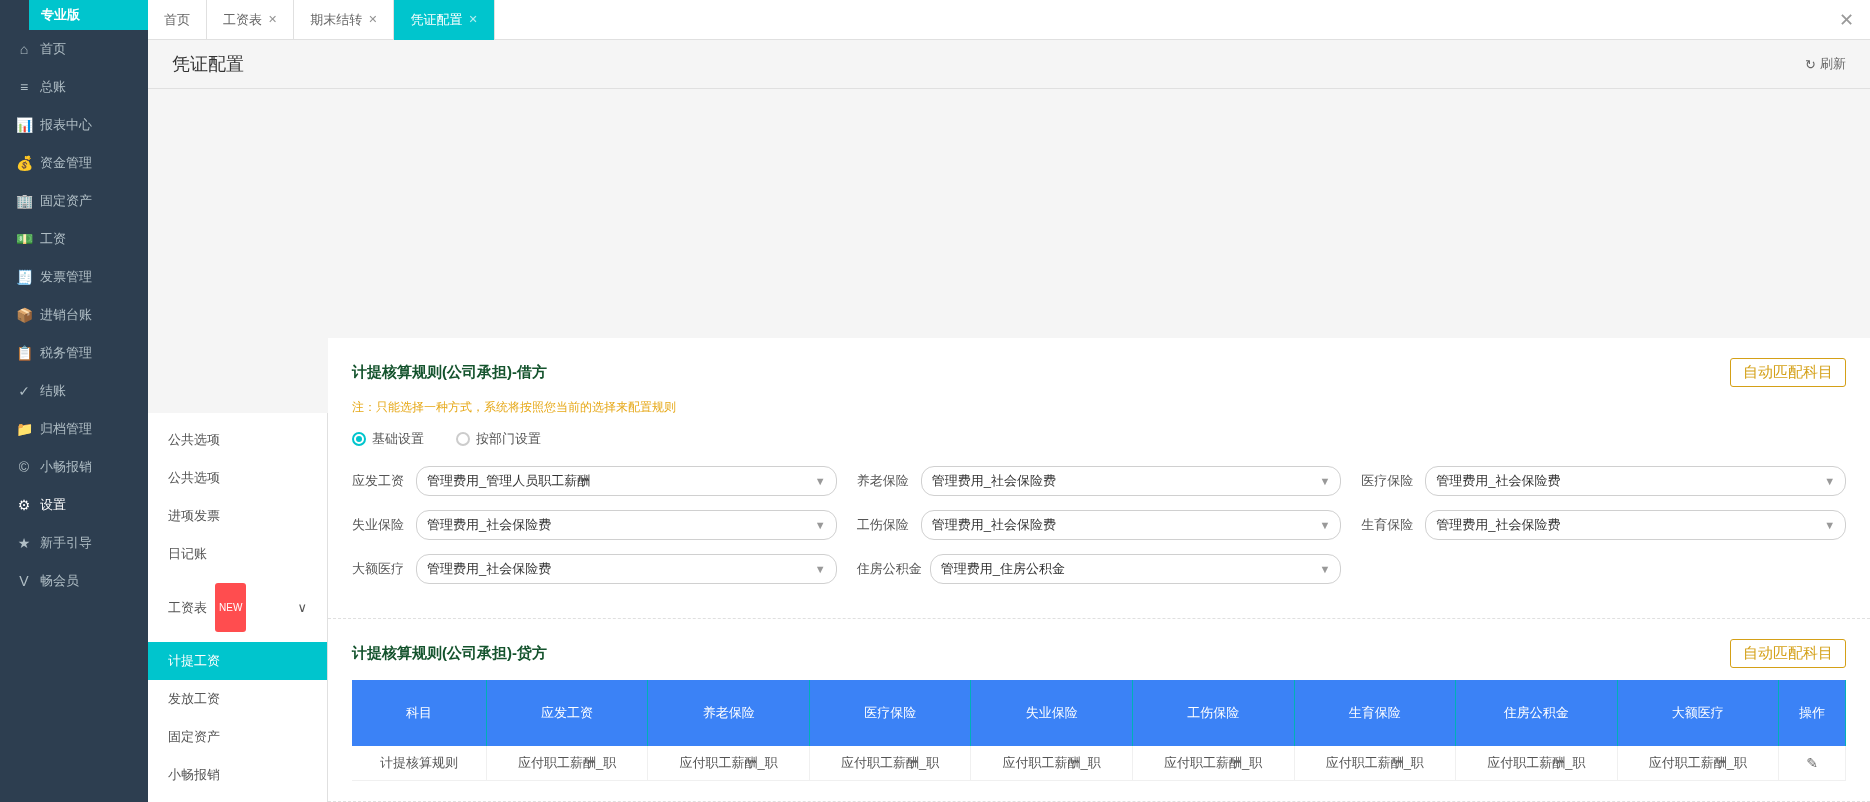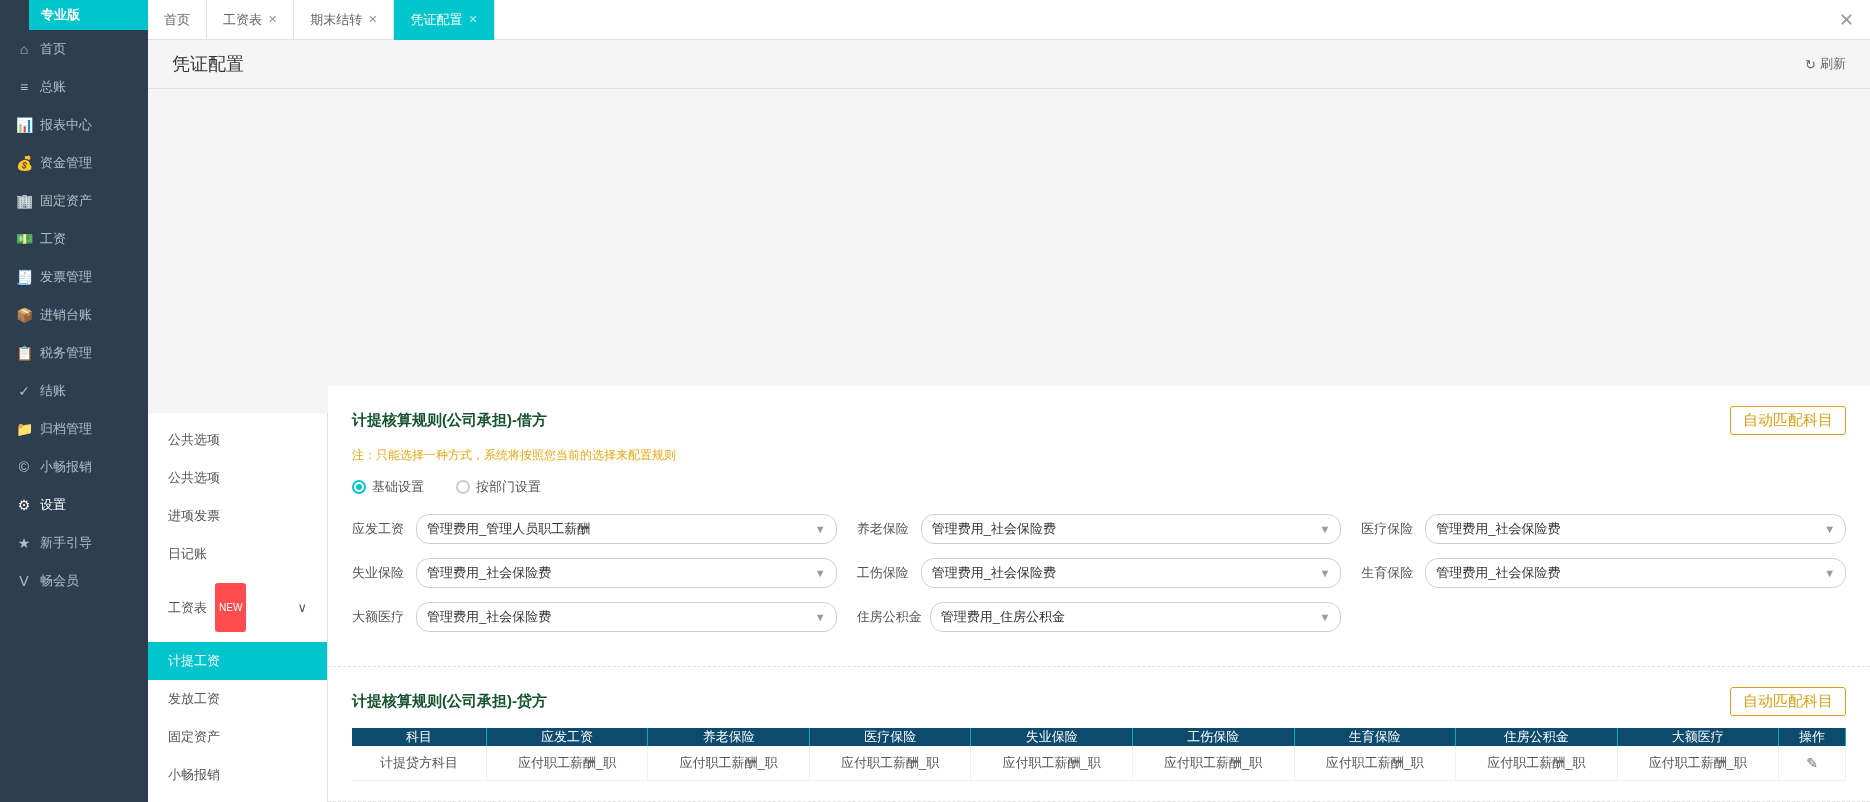--- a/index.html
+++ b/index.html
@@ -253,23 +253,23 @@
       min-width: 180px;
     }
     .field-select .chevron { color: #999; font-size: 11px; }
 
     
     .data-table {
       width: 100%;
       border-collapse: collapse;
     }
     .data-table th {
-      background: #0c4a6e;
+      background: #3b82f6;
       color: white;
-      padding: 0 12px;
+      padding: 24px 12px;
       font-size: 13px;
       font-weight: normal;
       text-align: center;
       border-right: 1px solid #00b0b8;
     }
     .data-table td {
       padding: 8px 12px;
       text-align: center;
       font-size: 13px;
       color: #555;
@@ -523,21 +523,21 @@
               <th>失业保险</th>
               <th>工伤保险</th>
               <th>生育保险</th>
               <th>住房公积金</th>
               <th>大额医疗</th>
               <th>操作</th>
             </tr>
           </thead>
           <tbody>
             <tr>
-              <td>计提贷方科目</td>
+              <td>计提核算规则</td>
               <td>应付职工薪酬_职</td>
               <td>应付职工薪酬_职</td>
               <td>应付职工薪酬_职</td>
               <td>应付职工薪酬_职</td>
               <td>应付职工薪酬_职</td>
               <td>应付职工薪酬_职</td>
               <td>应付职工薪酬_职</td>
               <td>应付职工薪酬_职</td>
               <td>
                 <span class="edit-icon">✎</span>

